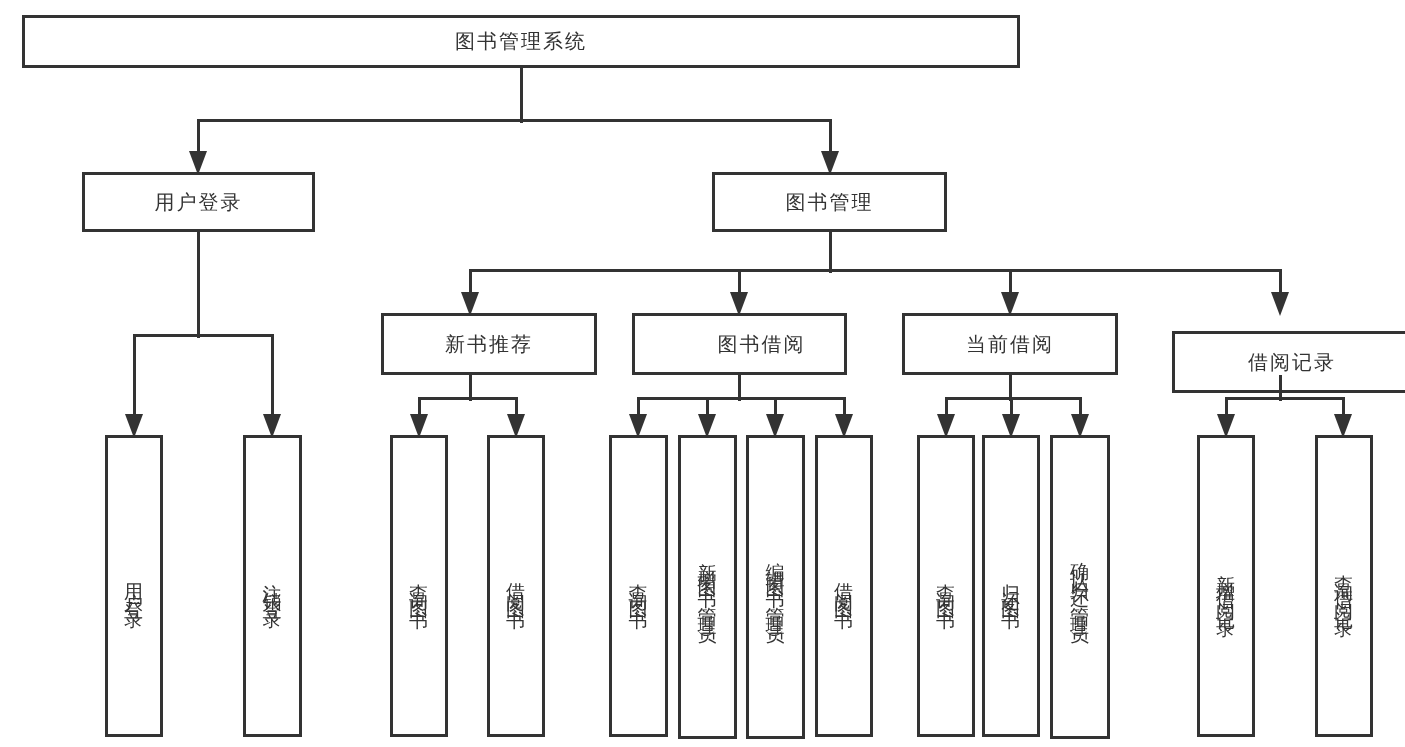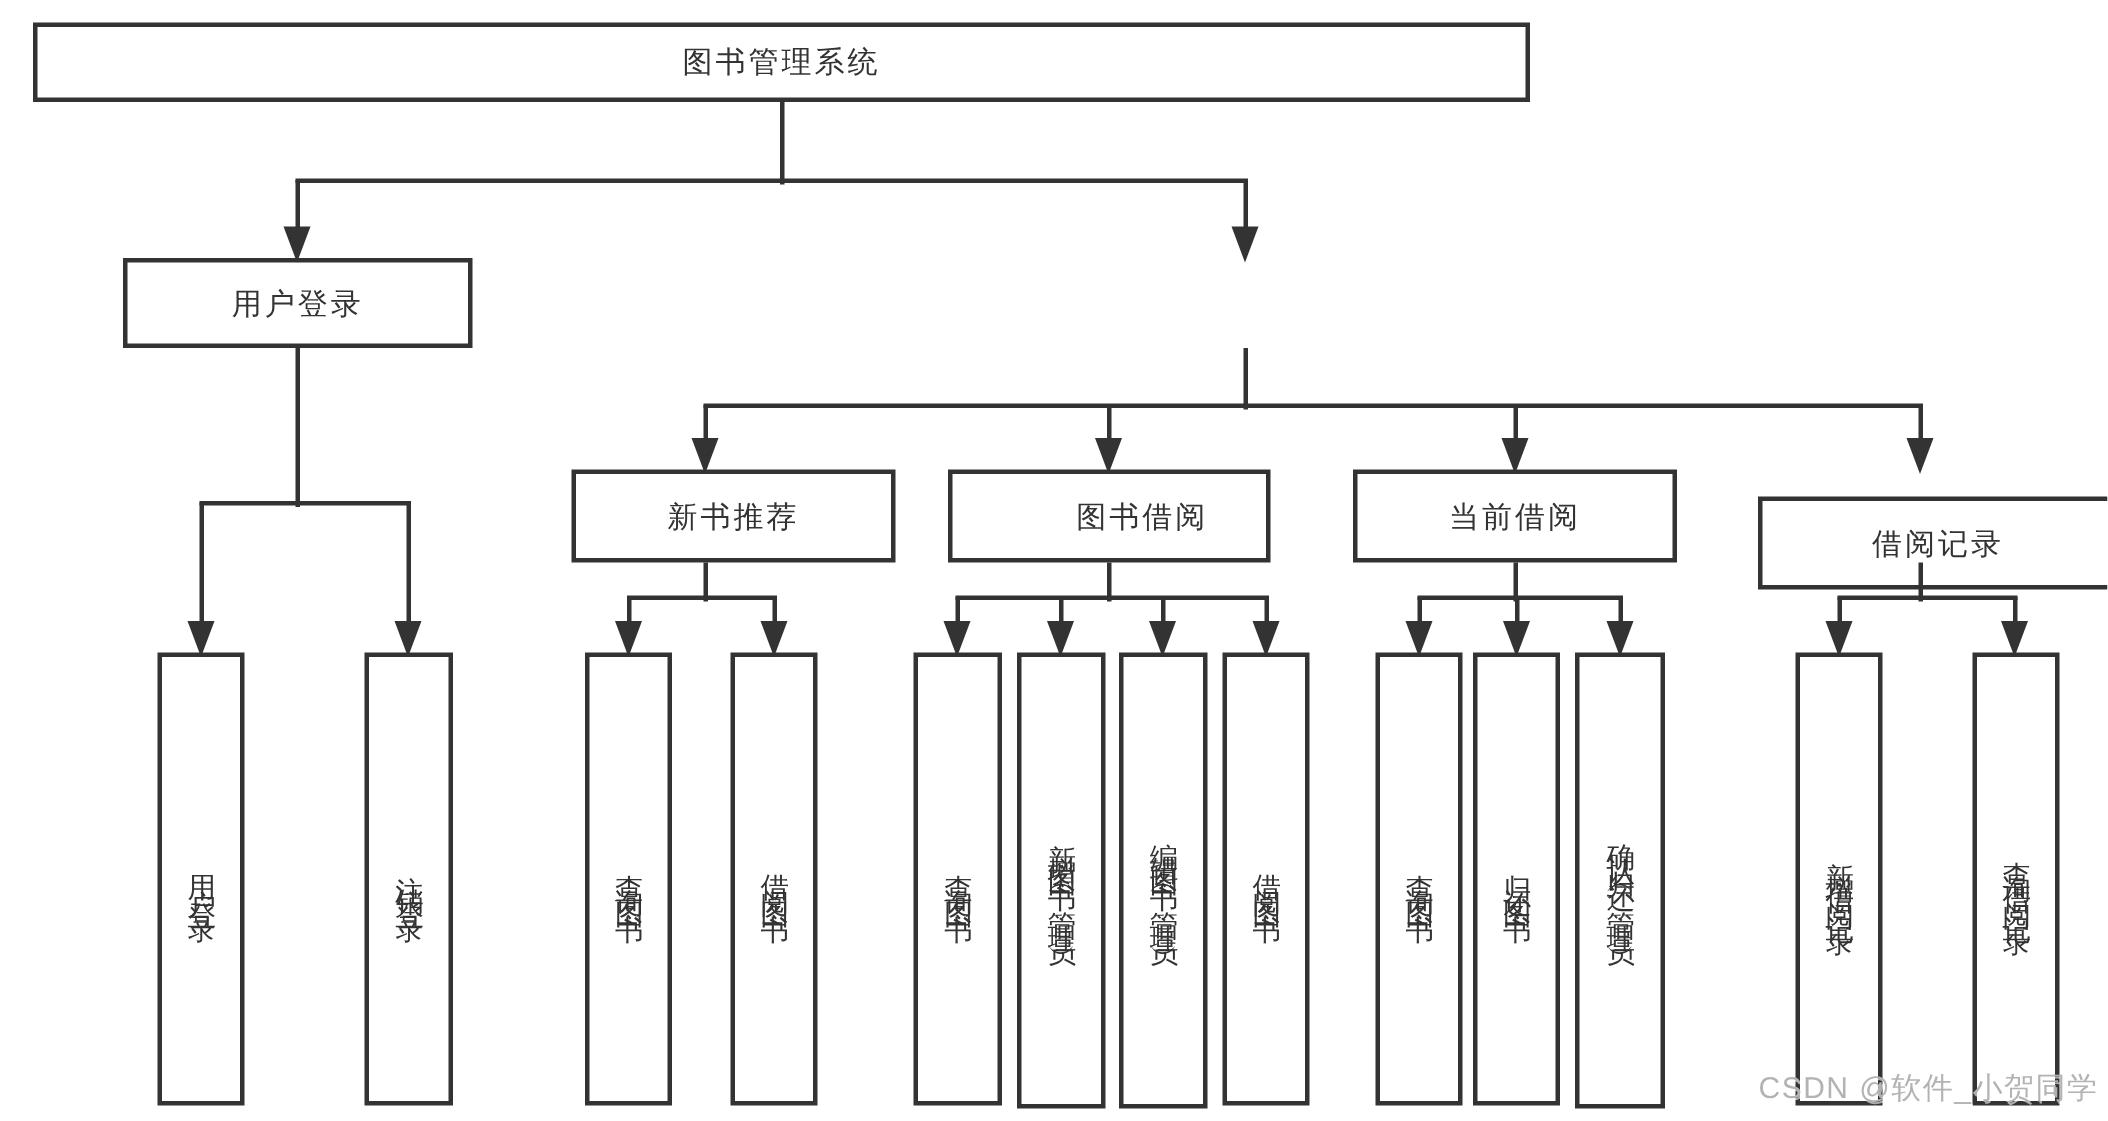--- a/index.html
+++ b/index.html
@@ -68,20 +68,23 @@
 
 <div id="canvas">
 
   <div class="box" style="left:22px;top:15px;width:998px;height:53px;">
     <span class="h-label">图书管理系统</span>
   </div>
 
   <div class="box" style="left:82px;top:172px;width:233px;height:60px;">
     <span class="h-label">用户登录</span>
   </div>
+  <div class="box" style="left:712px;top:172px;width:235px;height:60px;">
+    <span class="h-label">图书管理</span>
+  </div>
 
   <div class="box" style="left:381px;top:313px;width:216px;height:62px;">
     <span class="h-label">新书推荐</span>
   </div>
   <div class="box" style="left:632px;top:313px;width:215px;height:62px;padding-left:44px;">
     <span class="h-label">图书借阅</span>
   </div>
   <div class="box" style="left:902px;top:313px;width:216px;height:62px;">
     <span class="h-label">当前借阅</span>
   </div>
@@ -126,21 +129,20 @@
     <span class="v-label">确认归还（管理员）</span>
   </div>
 
   <div class="box" style="left:1197px;top:435px;width:58px;height:302px;">
     <span class="v-label">新增借阅记录</span>
   </div>
   <div class="box" style="left:1315px;top:435px;width:58px;height:302px;">
     <span class="v-label">查询借阅记录</span>
   </div>
 
-  <div class="watermark">CSDN @软件_小贺同学</div>
 
 <div class="vline" style="left: 519.5px; top: 68px; width: 3px; height: 55px;"></div>
     <div class="hline" style="left: 196.5px; top: 118.5px; width: 635px; height: 3px;"></div>
     <div class="vline" style="left: 196.5px; top: 120px; width: 3px; height: 33px;"></div>
     <div class="arrow" style="left: 189px; top: 151px;"></div>
     <div class="vline" style="left: 828.5px; top: 120px; width: 3px; height: 33px;"></div>
     <div class="arrow" style="left: 821px; top: 151px;"></div>
     <div class="vline" style="left: 196.5px; top: 232px; width: 3px; height: 106px;"></div>
     <div class="hline" style="left: 132.5px; top: 333.5px; width: 141px; height: 3px;"></div>
     <div class="vline" style="left: 132.5px; top: 335px; width: 3px; height: 81px;"></div>

